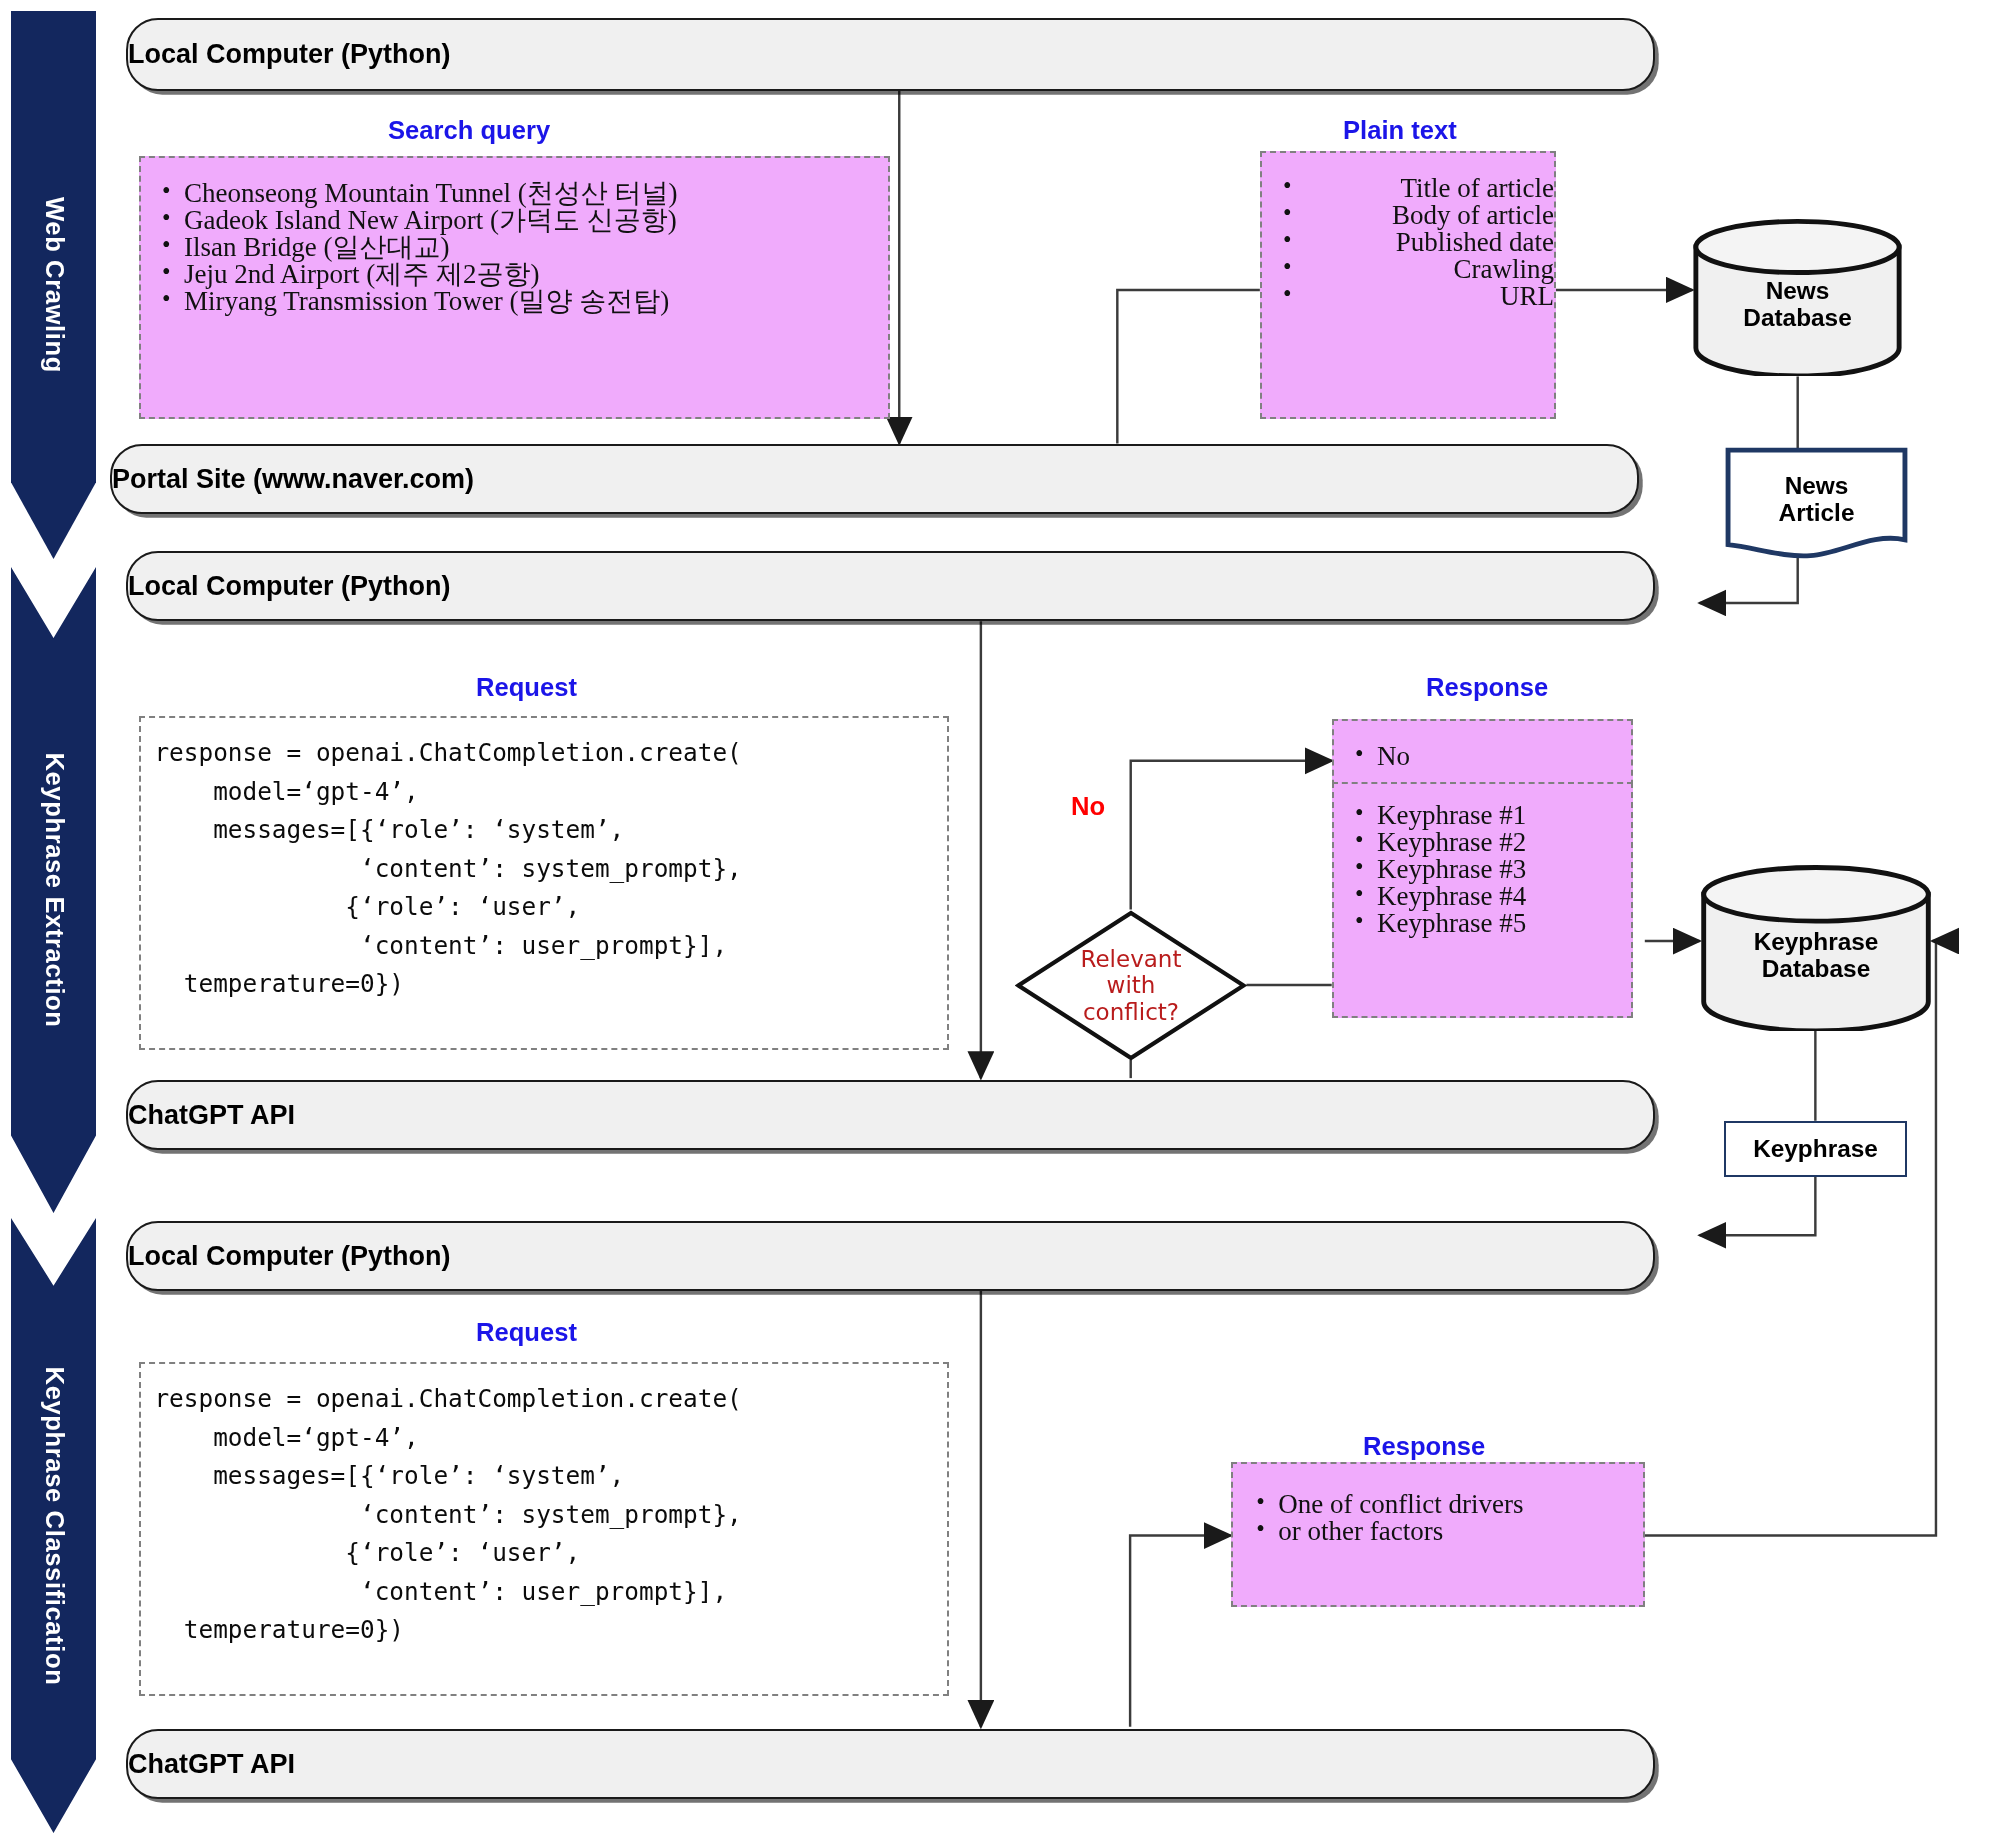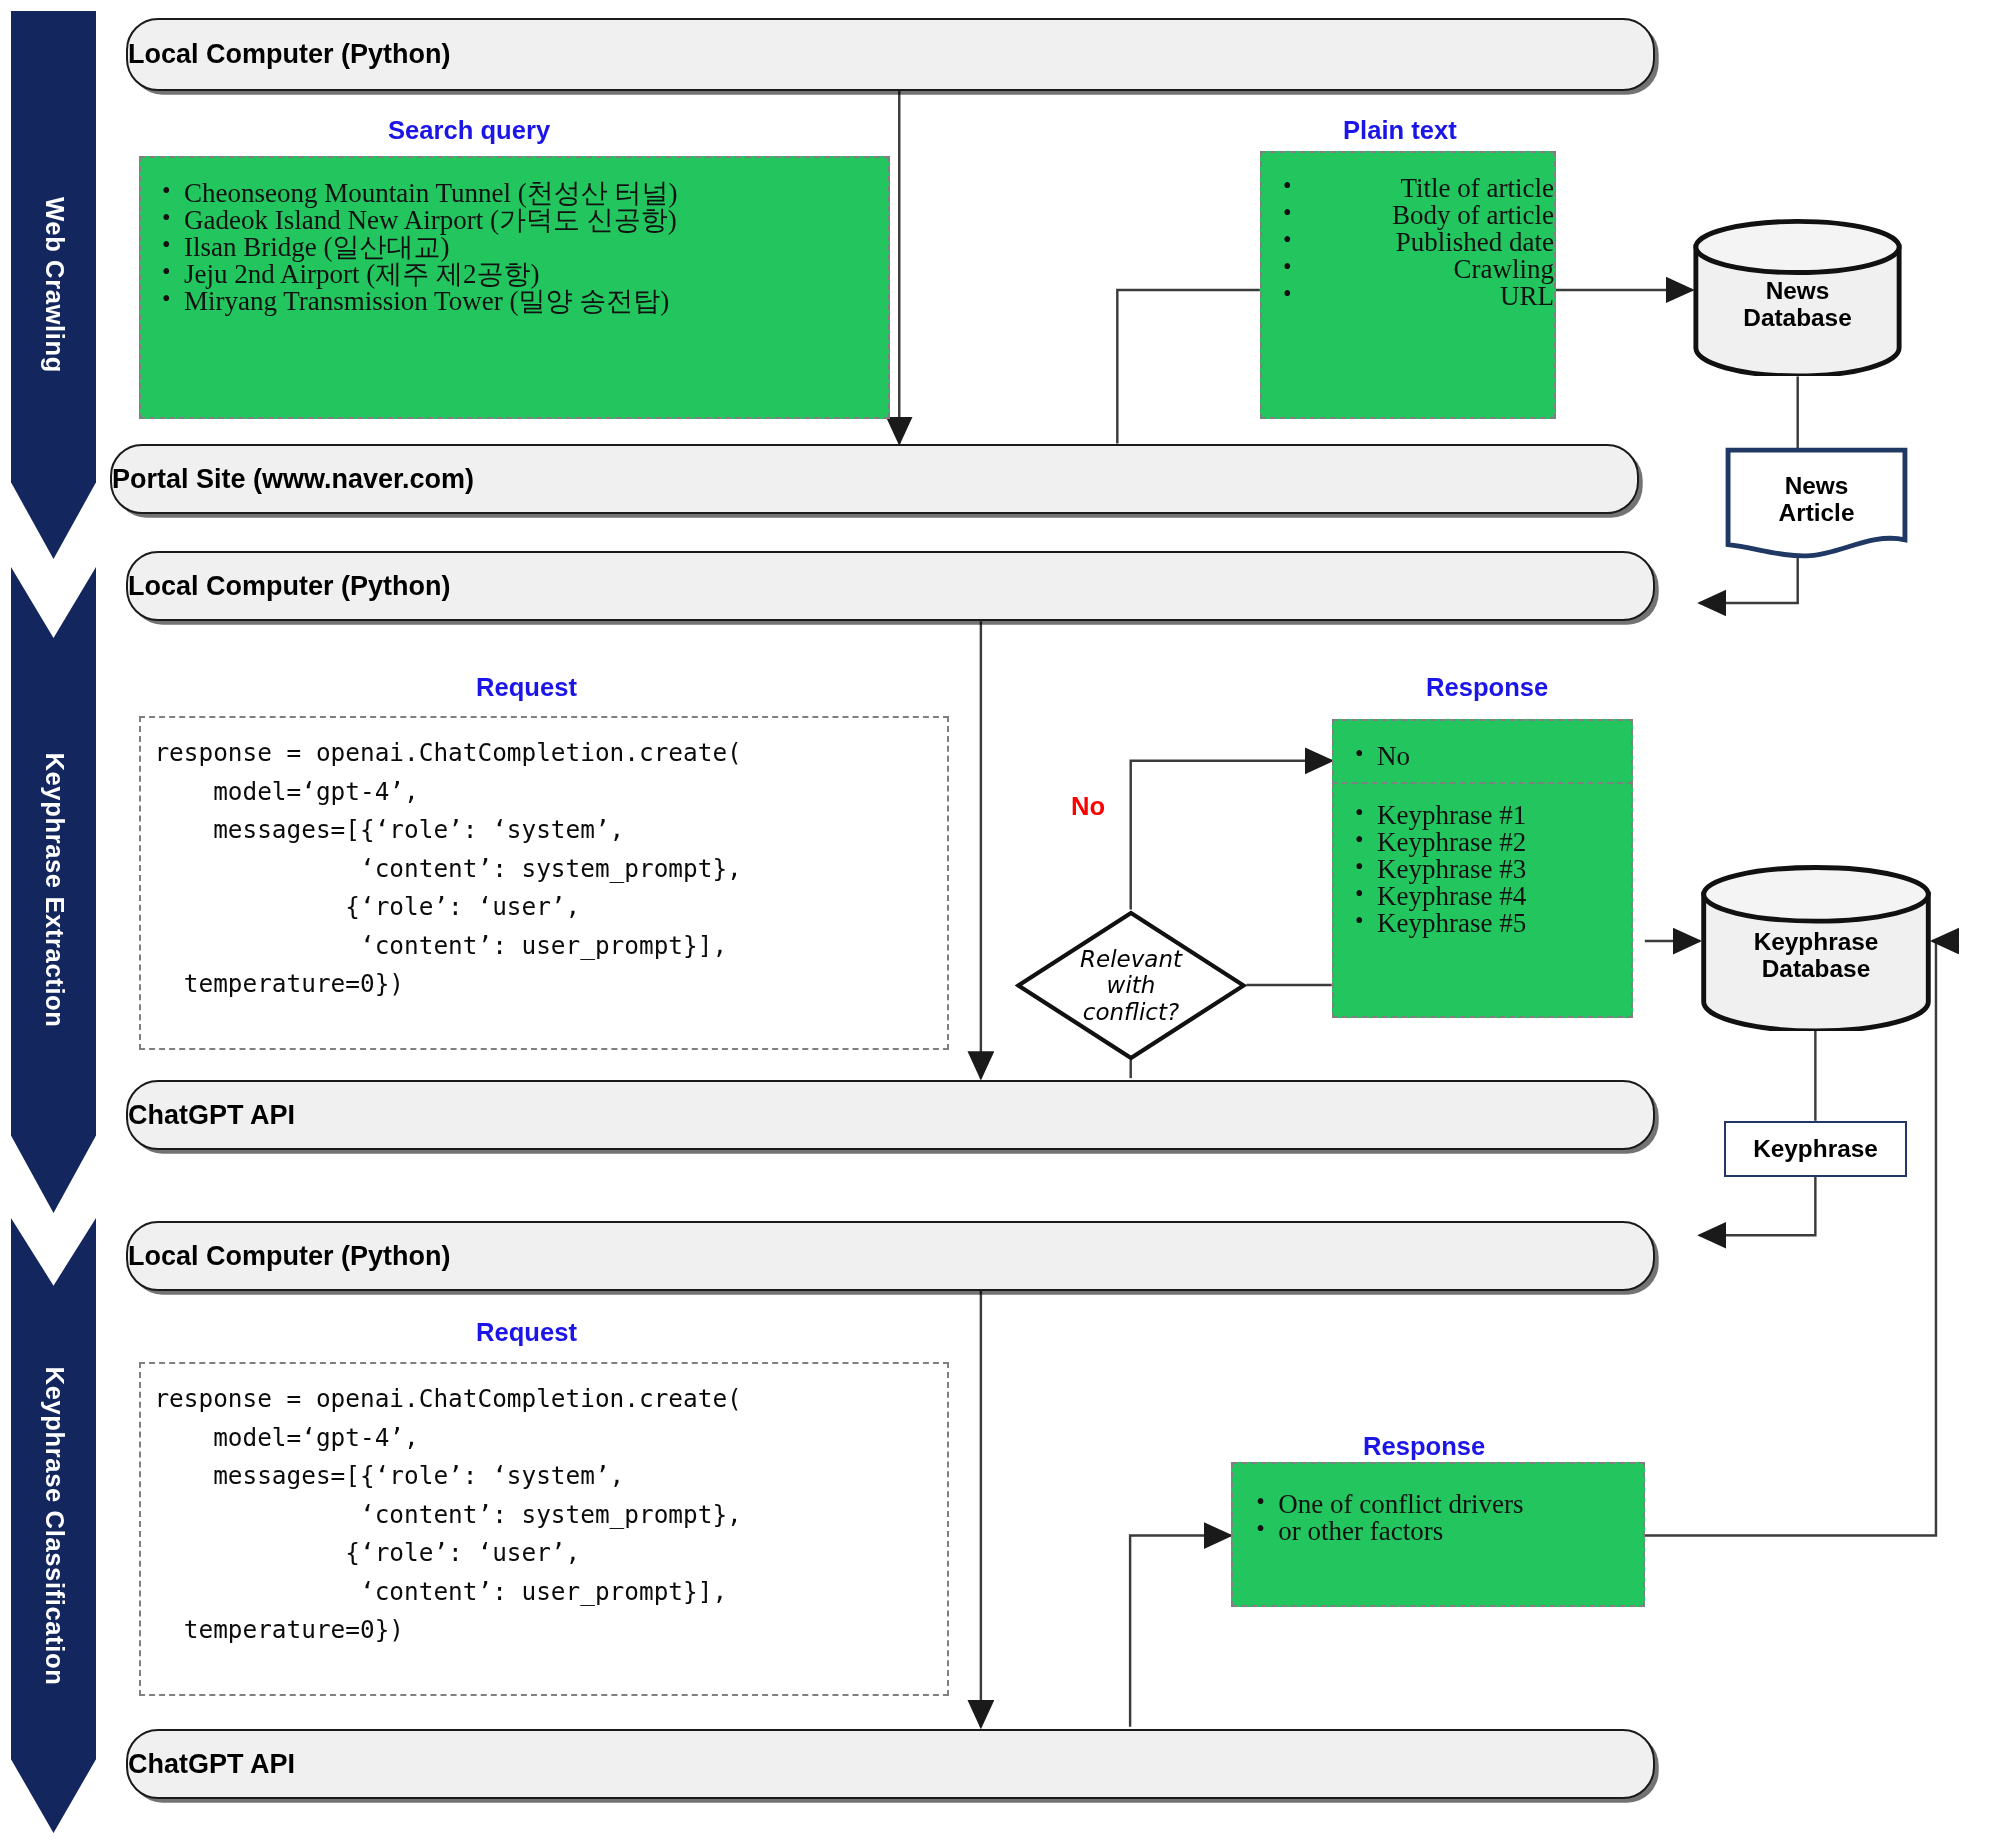--- a/index.html
+++ b/index.html
@@ -42,21 +42,21 @@
     display:flex; align-items:center; justify-content:flex-start;
     font-weight:bold;
     font-size:27px;
     color:#000000;
   }
 
   
   .dashbox {
     position:absolute;
     border:2.4px dashed #808080;
-    background:#22c55e;
+    background:#f0abfc;
   }
   .bullets { list-style:none; margin:0; padding:0; }
   .bullets li {
     font-family:"Liberation Serif", serif;
     font-size:27px;
     color:#111111;
     line-height:1.0;
     padding-left:27px;
     position:relative;
     white-space:nowrap;
@@ -99,23 +99,22 @@
     white-space:nowrap;
   }
 
   
   .diamond {
     position:absolute;
     display:flex; align-items:center; justify-content:center;
     text-align:center;
     font-size:23px;
     line-height:1.14;
-    color:#000000;
+    color:#b91c1c;
     font-family:"DejaVu Sans", sans-serif;
-    font-style:italic;
   }
   .diamond .dlbl { position:relative; z-index:2; }
 
   
   .cylinder {
     position:absolute;
     display:flex; align-items:center; justify-content:center;
     text-align:center;
     font-weight:bold;
     font-size:24.4px;

